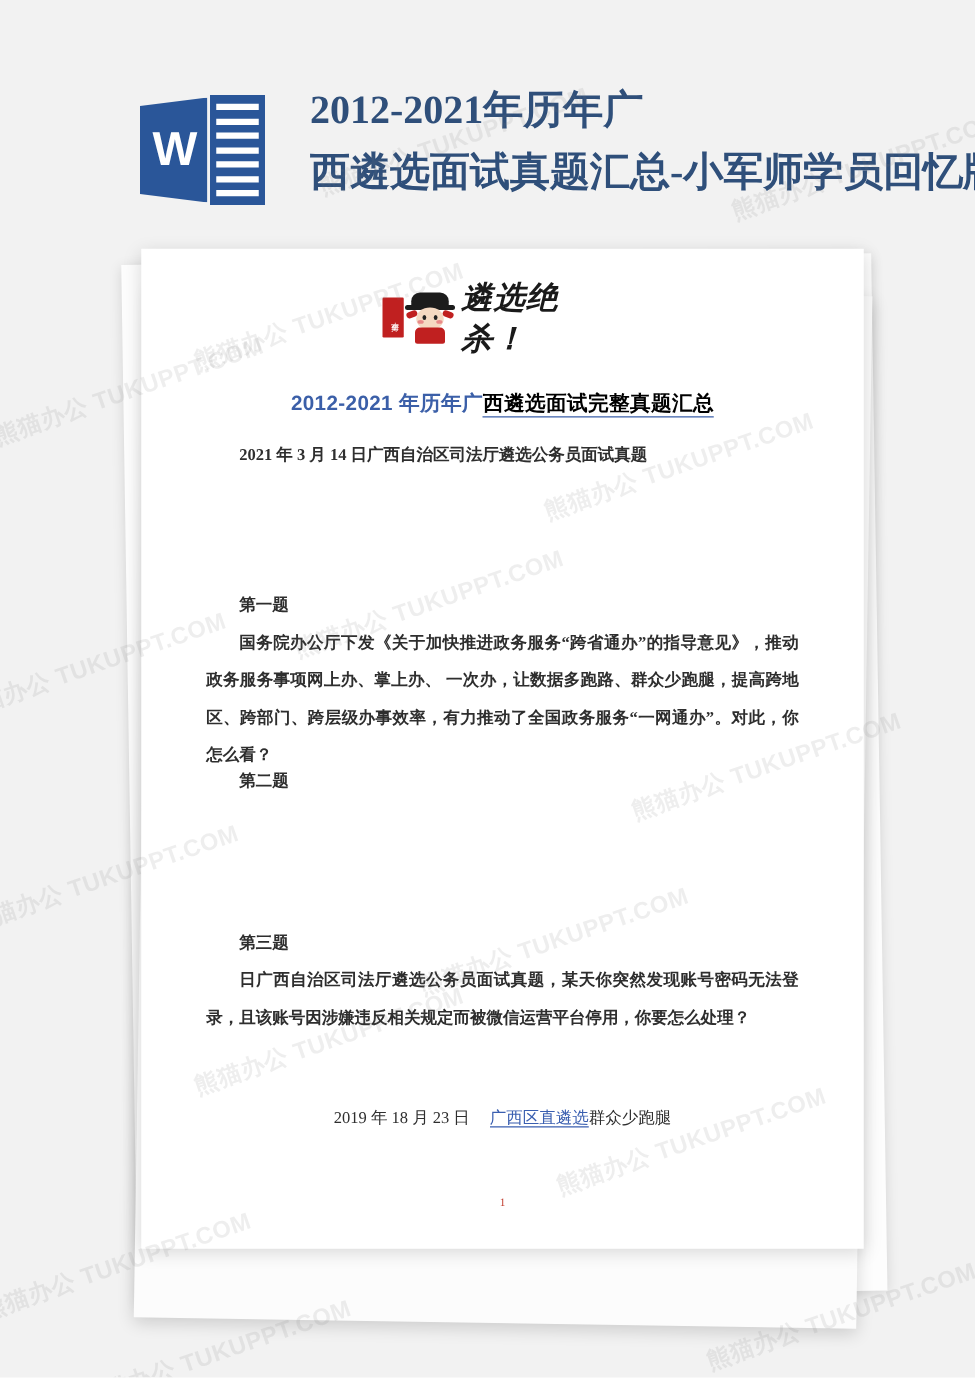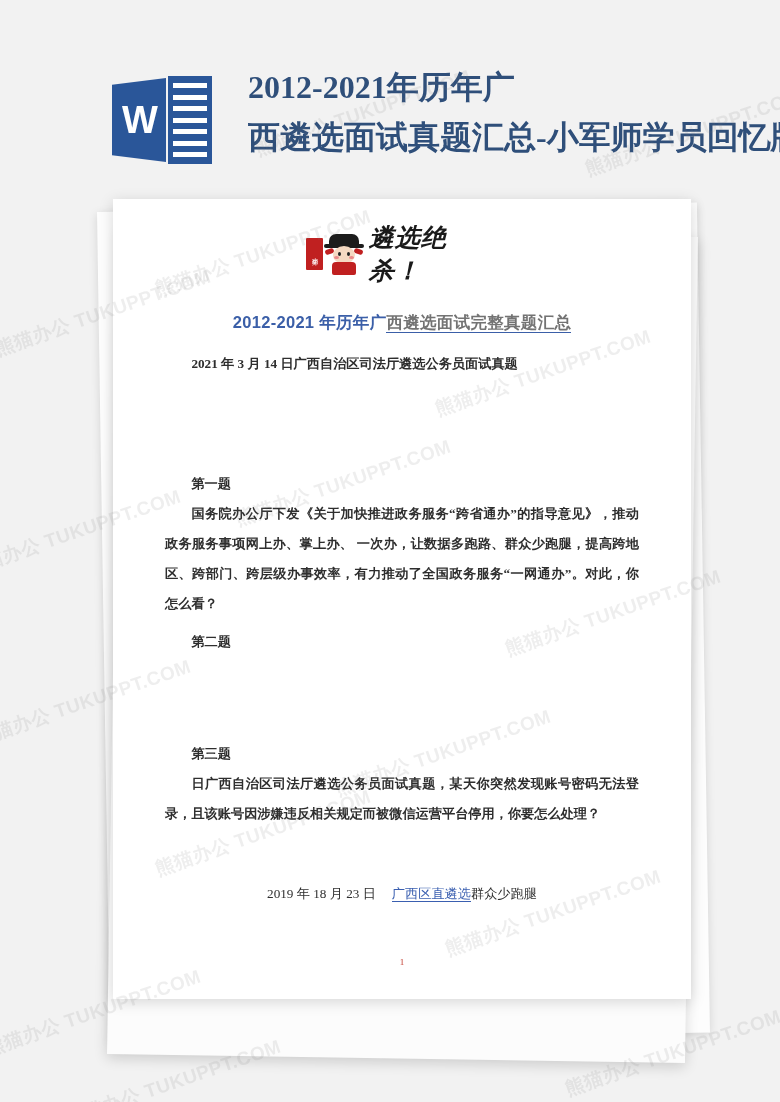--- a/index.html
+++ b/index.html
@@ -138,21 +138,21 @@
   }
 
   .doc-title{
     position:absolute;left:0;top:113px;width:578px;text-align:center;
     font-family:"Liberation Sans", sans-serif;
     font-size:16.5px;font-weight:bold;
     color:#3b5fa8;letter-spacing:0.3px;
     white-space:nowrap;
   }
   .doc-title .t-link{
-    color:#737373;
+    color:#000000;
     border-bottom:1.5px solid #3b5fa8;
     padding-bottom:1px;
   }
 
   .doc-p{
     position:absolute;left:52px;width:474px;
     font-family:"Liberation Serif", serif;
     font-size:13.2px;line-height:30px;
     color:#2e2e2e;
     text-align:justify;
@@ -198,21 +198,21 @@
         </div>
       </div>
 
       <div class="doc-title">
         <span>2012-2021 年历年广</span><span class="t-link">西遴选面试完整真题汇总</span>
       </div>
 
       <div class="doc-p indent" style="top:150px;">2021 年 3 月 14 日广西自治区司法厅遴选公务员面试真题</div>
       <div class="doc-p indent" style="top:300px;">国务院办公厅下发《关于加快推进政务服务“跨省通办”的指导意见》，推动政务服务事项网上办、掌上办、 一次办，让数据多跑路、群众少跑腿，提高跨地区、跨部门、跨层级办事效率，有力推动了全国政务服务“一网通办”。对此，你怎么看？</div>
       <div class="doc-p indent" style="top:270px;">第一题</div>
-      <div class="doc-p indent" style="top:428px;">第二题</div>
+      <div class="doc-p indent" style="top:411px;">第二题</div>
       <div class="doc-p indent" style="top:540px;">第三题</div>
       <div class="doc-p indent" style="top:570px;">日广西自治区司法厅遴选公务员面试真题，某天你突然发现账号密码无法登录，且该账号因涉嫌违反相关规定而被微信运营平台停用，你要怎么处理？</div>
 
       <div class="doc-p center" style="top:680px;">
         <span>2019 年 18 月 23 日</span><span class="link-blue">广西区直遴选</span><span>群众少跑腿</span>
       </div>
 
       <div class="page-num">1</div>
     </div>
   </div>

